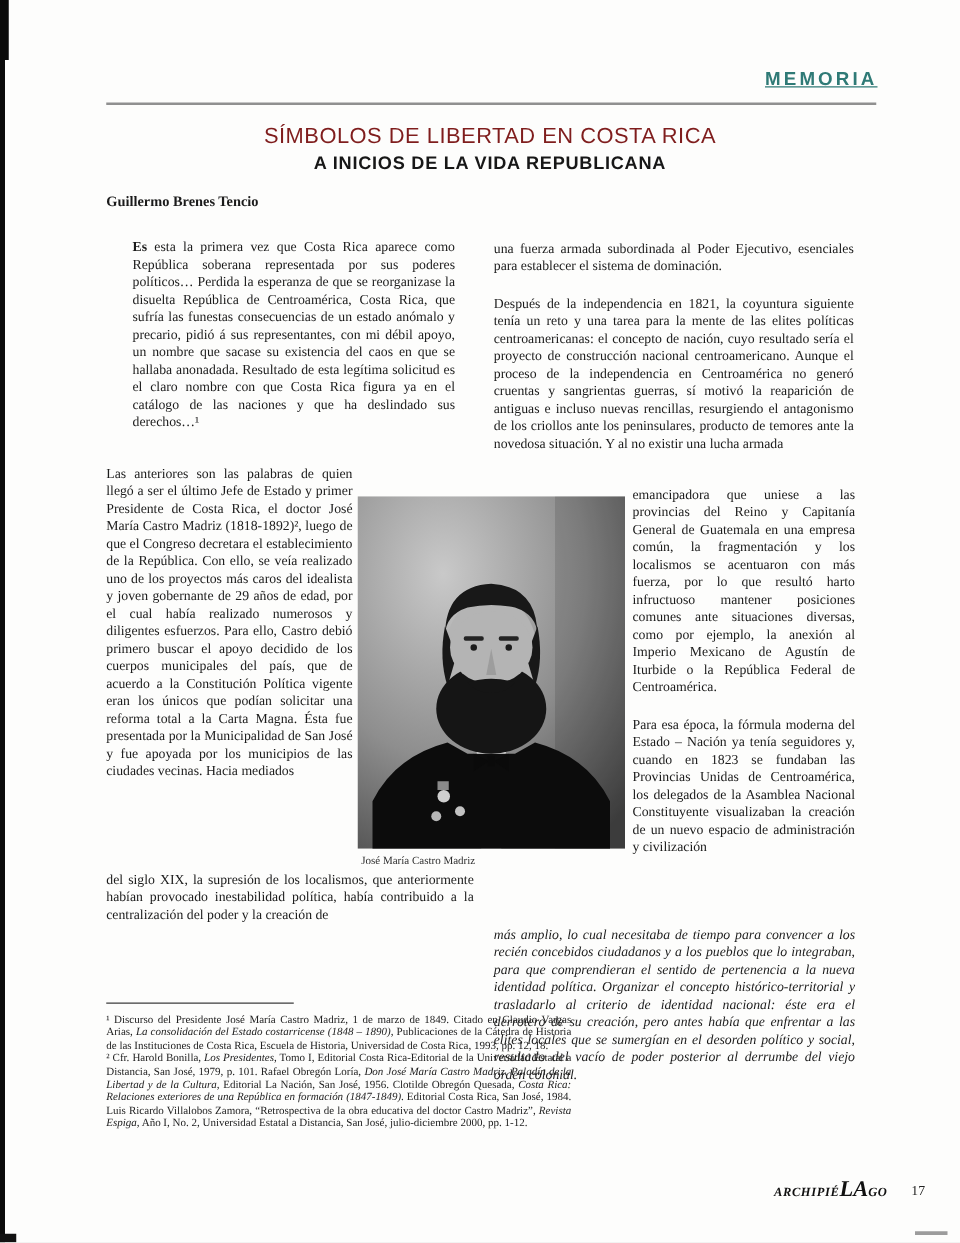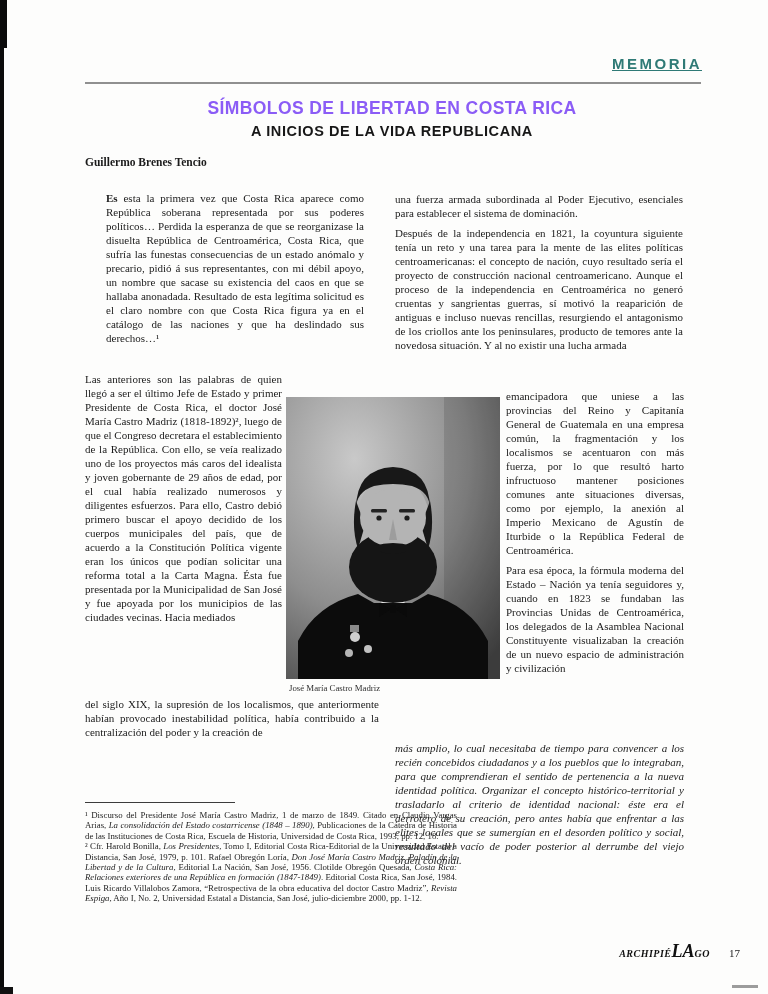--- a/index.html
+++ b/index.html
@@ -16,30 +16,30 @@
   .edge-left-top { left:0; top:0; width:7px; height:48px; background:#0b0b0b; }
   .corner-bl   { left:0; bottom:0; width:13px; height:7px; background:#111; }
   .smudge-br   { right:10px; bottom:6px; width:26px; height:3px; background:#9c9c9c; }
 
   
   .memoria { top:55px; right:66px; font-family:"Liberation Sans", sans-serif;
              font-weight:bold; font-size:15px; letter-spacing:2.5px; color:#2f7a76;text-decoration:underline; }
   .header-rule { top:82px; left:85px; width:616px; height:2px; background:#909090; }
 
   .title    { top:98px;  left:84px; width:616px; text-align:center;
-              font-family:"Liberation Sans", sans-serif; font-weight:bold;
-              font-size:17.5px; letter-spacing:0.4px; color:#8b5cf6; }
+              font-family:"Liberation Sans", sans-serif; font-weight:normal;
+              font-size:17.5px; letter-spacing:0.4px; color:#7f1d1d; }
   .subtitle { top:123px; left:84px; width:616px; text-align:center;
               font-family:"Liberation Sans", sans-serif;
               font-size:14.5px; letter-spacing:0.6px; color:#171717; }
   .author   { top:156px; left:85px; font-weight:bold; font-size:11.5px; }
 
   
   .txt { font-size:11px; line-height:14px; text-align:justify; }
-  .txt p + p { margin-top:6px; }
+  .txt p + p { margin-top:16px; }
   .quote       { top:191px; left:106px; width:258px; }
   .quote .lead { font-weight:bold; }
   .left-narrow { top:372px; left:85px;  width:197px; }
   .left-wide   { top:697px; left:85px;  width:294px; }
   .right-upper { top:192px; left:395px; width:288px; }
   .right-narrow{ top:389px; left:506px; width:178px; }
   .right-lower { top:741px; left:395px; width:289px;font-style:italic; }
 
   
   .figure { top:397px; left:286px; width:214px; }

